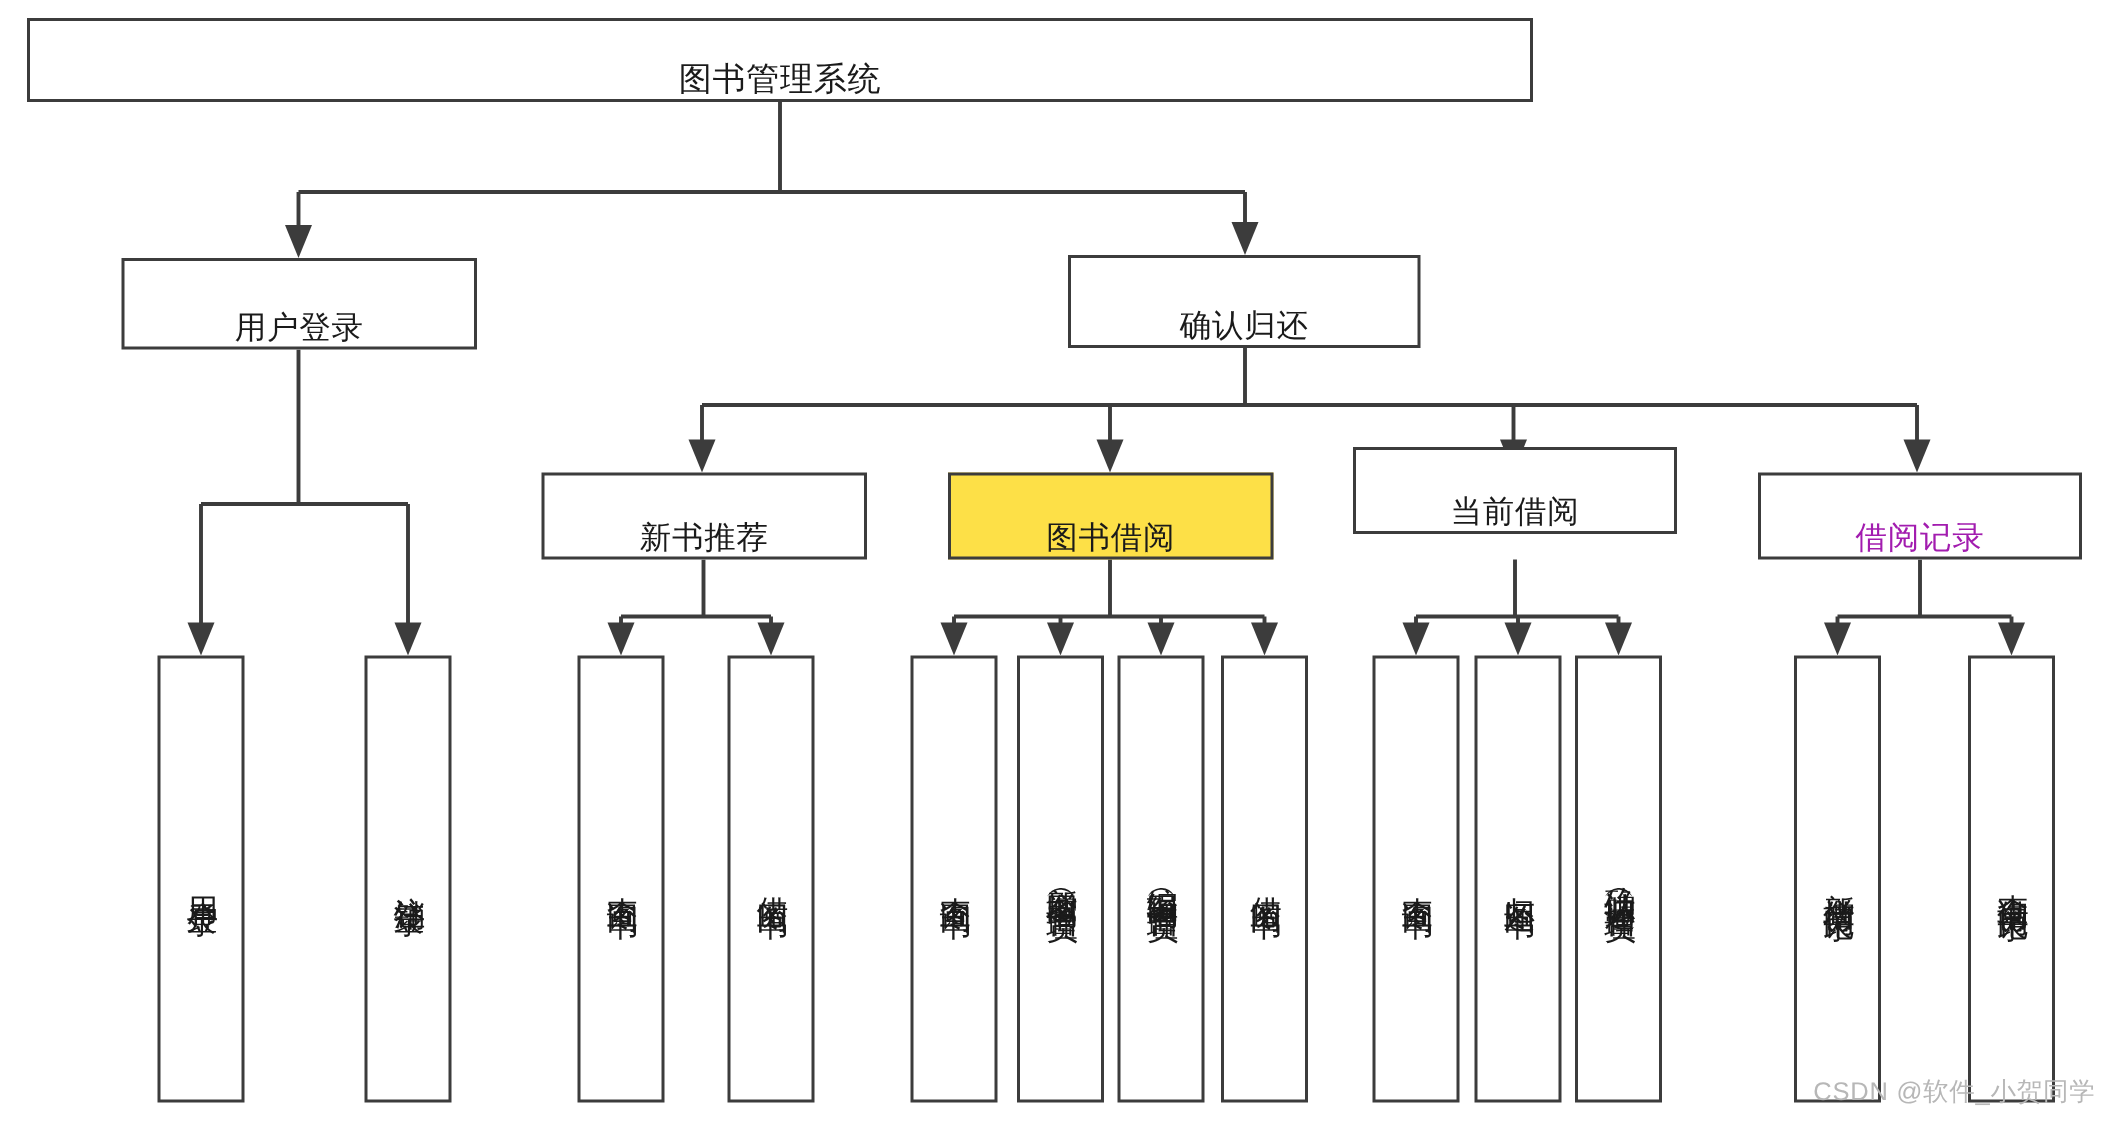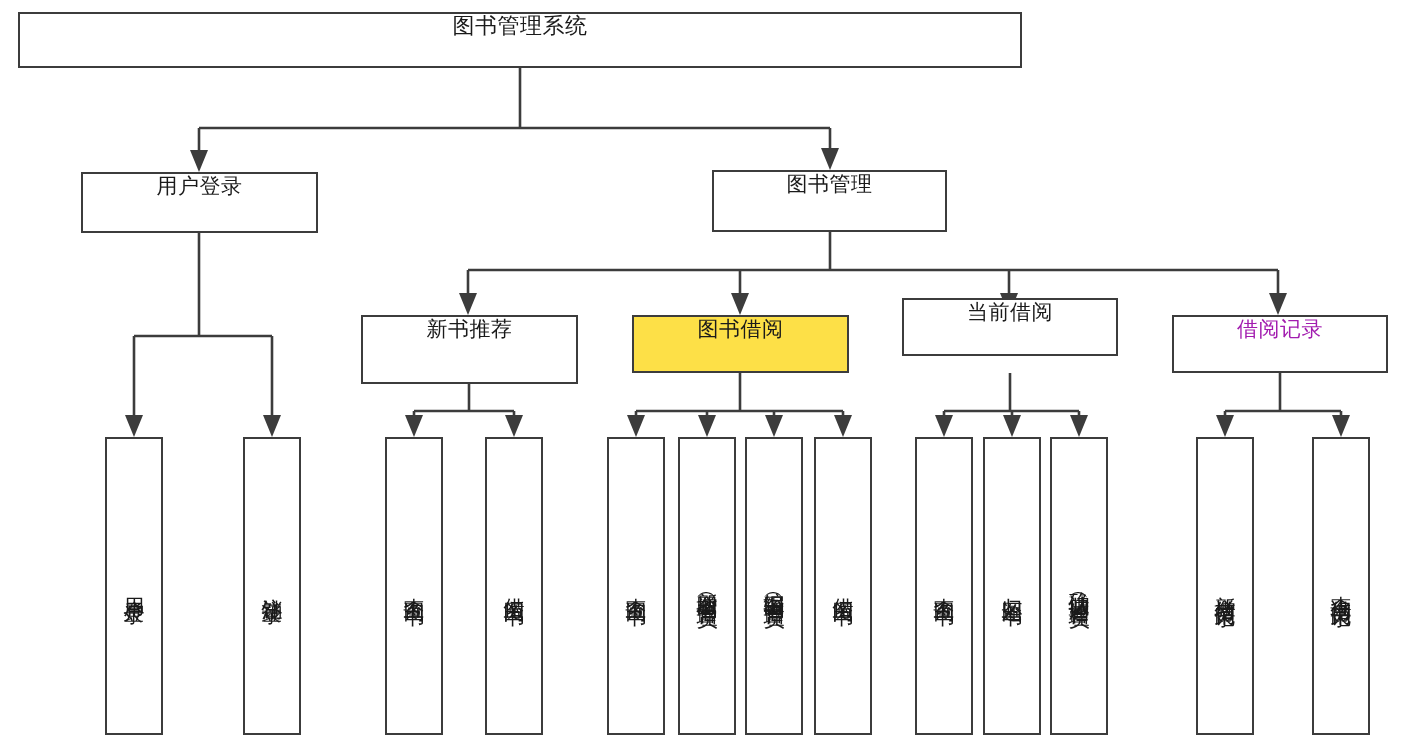--- a/index.html
+++ b/index.html
@@ -20,21 +20,21 @@
     width: 1405px;
     height: 747px;
     background: #ffffff;
   }
   .node {
     position: absolute;
     box-sizing: border-box;
     background: #ffffff;
     border: 2px solid #3c3c3c;
     display: flex;
-    align-items: flex-start;
+    align-items: flex-end;
     justify-content: center;
     color: #1a1a1a;
   }
   .node-label {
     display: block;
     text-align: center;
     line-height: 1.12;
     white-space: pre;
     color: #1a1a1a;
   }
@@ -144,23 +144,23 @@
   </svg>
 
   <div id="node-layer">
       <div class="node horiz root" style="left: 18px; top: 12px; width: 1004px; height: 56px; border-color: rgb(60, 60, 60); background: rgb(255, 255, 255);">
         <span class="node-label" style="color: rgb(26, 26, 26);">图书管理系统</span>
       </div>
       <div class="node horiz" style="left: 81px; top: 172px; width: 237px; height: 61px; border-color: rgb(60, 60, 60); background: rgb(255, 255, 255);">
         <span class="node-label" style="color: rgb(26, 26, 26);">用户登录</span>
       </div>
       <div class="node horiz" style="left: 712px; top: 170px; width: 235px; height: 62px; border-color: rgb(60, 60, 60); background: rgb(255, 255, 255);">
-        <span class="node-label" style="color: rgb(26, 26, 26);">图书管理</span>
-      </div>
-      <div class="node horiz" style="left: 361px; top: 315px; width: 217px; height: 69px; border-color: rgb(60, 60, 60); background: rgb(255, 255, 255);">
+        <span class="node-label" style="color: rgb(26, 26, 26);">确认归还</span>
+      </div>
+      <div class="node horiz" style="left: 361px; top: 315px; width: 217px; height: 58px; border-color: rgb(60, 60, 60); background: rgb(255, 255, 255);">
         <span class="node-label" style="color: rgb(26, 26, 26);">新书推荐</span>
       </div>
       <div class="node horiz" style="left: 632px; top: 315px; width: 217px; height: 58px; border-color: rgb(60, 60, 60); background: #fde047;">
         <span class="node-label" style="color: rgb(26, 26, 26);">图书借阅</span>
       </div>
       <div class="node horiz" style="left: 902px; top: 298px; width: 216px; height: 58px; border-color: rgb(60, 60, 60); background: rgb(255, 255, 255);">
         <span class="node-label" style="color: rgb(26, 26, 26);">当前借阅</span>
       </div>
       <div class="node horiz" style="left: 1172px; top: 315px; width: 216px; height: 58px; border-color: rgb(60, 60, 60); background: rgb(255, 255, 255);">
         <span class="node-label" style="color: #a21caf;">借阅记录</span>
@@ -199,13 +199,14 @@
         <span class="node-label" style="color: rgb(26, 26, 26);">确认归还（管理员）</span>
       </div>
       <div class="node vert" style="left: 1196px; top: 437px; width: 58px; height: 298px; border-color: rgb(60, 60, 60); background: rgb(255, 255, 255);">
         <span class="node-label" style="color: rgb(26, 26, 26);">新增借阅记录</span>
       </div>
       <div class="node vert" style="left: 1312px; top: 437px; width: 58px; height: 298px; border-color: rgb(60, 60, 60); background: rgb(255, 255, 255);">
         <span class="node-label" style="color: rgb(26, 26, 26);">查询借阅记录</span>
       </div>
     </div>
 
+  <div class="watermark" style="color: rgb(183, 183, 183);">CSDN @软件_小贺同学</div>
 </div>
 
 </body></html>

